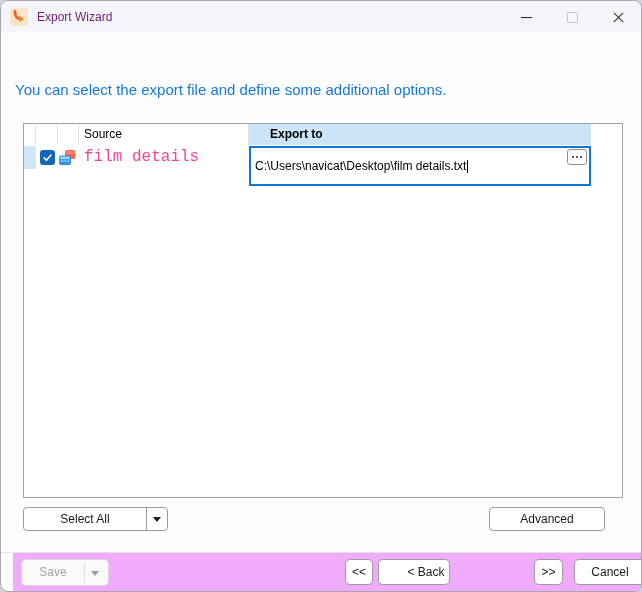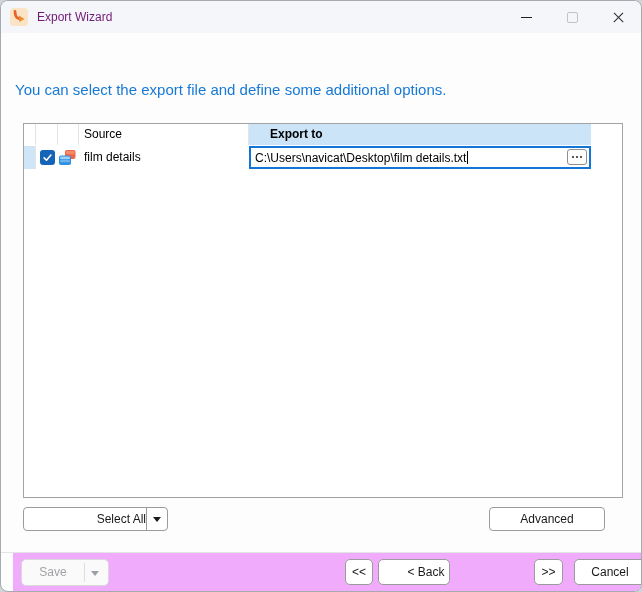--- a/index.html
+++ b/index.html
@@ -26,32 +26,32 @@
   .ghead{position:absolute;left:0;top:0;width:598px;height:22px;border-bottom:1px solid #d8d8d8;background:#fff;}
   .hcell{position:absolute;top:0;height:21px;border-right:1px solid #e4e4e4;box-sizing:border-box;font-size:12px;color:#000;line-height:21px;}
   .h-sel{left:0;width:12px;} .h-check{left:12px;width:22px;} .h-icon{left:34px;width:21px;}
   .h-source{left:55px;width:170px;padding-left:5px;}
   .h-export{left:225px;width:342px;padding-left:21px;background:#cce4f7;border-right:1px solid #cce4f7;font-weight:bold;}
 
   .grow{position:absolute;left:0;top:22px;width:598px;height:23px;background:#fff;}
   .sel-strip{position:absolute;left:0;top:0;width:12px;height:23px;background:#cfe6f8;border-right:1px solid #e4e4e4;box-sizing:border-box;}
   .checkbox{position:absolute;left:16px;top:4px;width:15px;height:15px;background:#1464b8;border-radius:3px;display:flex;align-items:center;justify-content:center;}
   .view-icon{position:absolute;left:34px;top:2px;width:19px;height:19px;}
-  .src-text{position:absolute;left:60px;top:0;height:23px;line-height:23px;font-size:12px;color:#000000;}
+  .src-text{position:absolute;left:60px;top:0;height:23px;line-height:23px;font-size:16px;color:#ec4899;font-family:Liberation Mono, monospace;}
 
-  .edit-cell{position:absolute;left:225px;top:0;width:342px;height:23px;border:2px solid #1176d8;background:#fff;box-sizing:border-box;display:flex;align-items:center;}
+  .edit-cell{position:absolute;left:225px;top:0;width:342px;height:40px;border:2px solid #1176d8;background:#fff;box-sizing:border-box;display:flex;align-items:center;}
   .path-text{margin-left:4px;font-size:12px;color:#000;white-space:nowrap;}
   .caret{display:inline-block;width:1px;height:13px;background:#000;margin-left:1px;}
   .browse-btn{position:absolute;right:2px;top:1px;width:20px;height:16px;border:1px solid #8f8f8f;border-radius:3px;background:#fdfdfd;box-sizing:border-box;display:flex;align-items:center;justify-content:center;gap:2px;}
   .dot{width:2px;height:2px;border-radius:50%;background:#222;}
 
   
   .btn{position:absolute;box-sizing:border-box;border:1px solid #9b9b9b;border-radius:4px;background:#fff;font-size:12px;color:#191919;display:flex;align-items:center;justify-content:center;}
   .select-all{left:22px;top:506px;width:145px;height:24px;padding:0;}
-  .sa-label{position:absolute;left:0;top:0;width:122px;height:22px;line-height:22px;text-align:right;}
+  .sa-label{position:absolute;left:0;top:0;width:122px;height:22px;line-height:22px;text-align:center;}
   .sa-sep{position:absolute;left:122px;top:0;width:1px;height:22px;background:#9b9b9b;}
   .sa-arrow{position:absolute;left:129px;top:9px;width:0;height:0;border-left:4px solid transparent;border-right:4px solid transparent;border-top:5px solid #1a1a1a;}
   .advanced{left:488px;top:506px;width:116px;height:24px;}
 
   
   .footer-sep{position:absolute;left:0;top:551px;width:100%;height:1px;background:#e4e4e6;}
   .footer{position:absolute;left:0;top:552px;width:100%;height:40px;background:#f0abfc;margin-left:12px;}
   .save-btn{position:absolute;left:8px;top:6px;width:88px;height:27px;border:1px solid #d8d8da;border-radius:5px;background:#fafafb;box-sizing:border-box;}
   .save-label{position:absolute;left:0;top:0;width:62px;height:25px;line-height:25px;text-align:center;font-size:12px;color:#a2a2a6;}
   .save-sep{position:absolute;left:62px;top:3px;width:1px;height:19px;background:#dedee0;}

